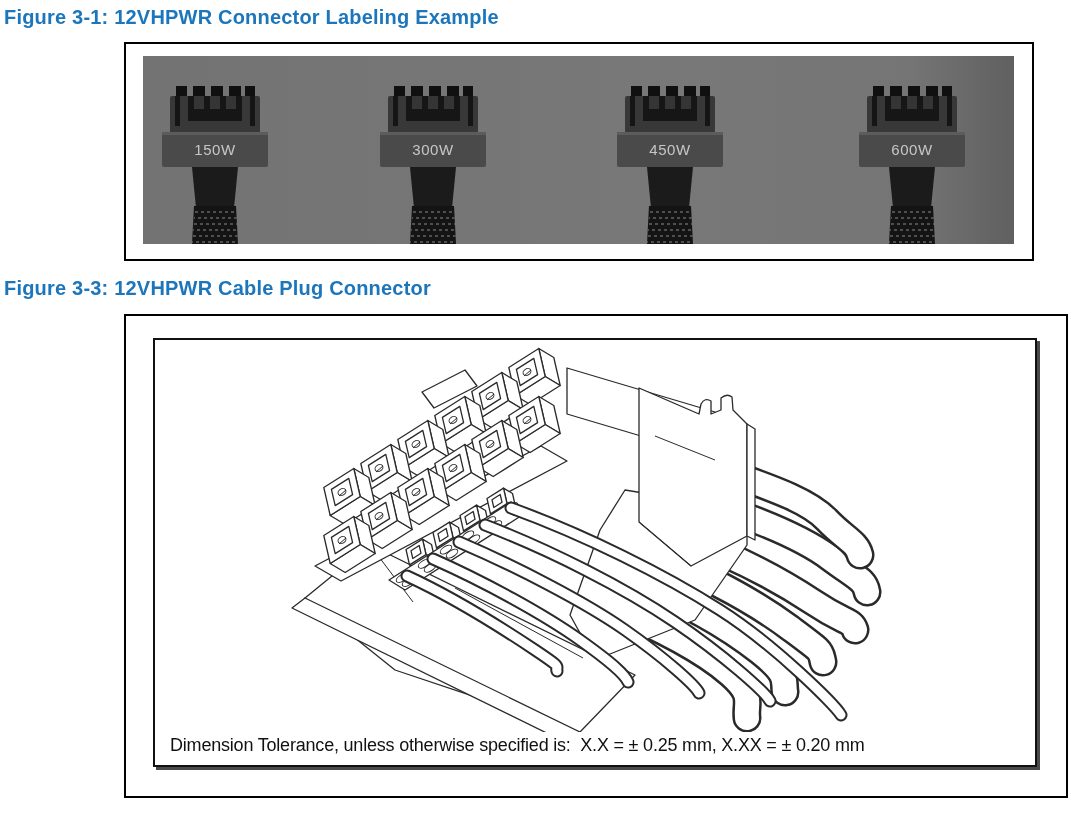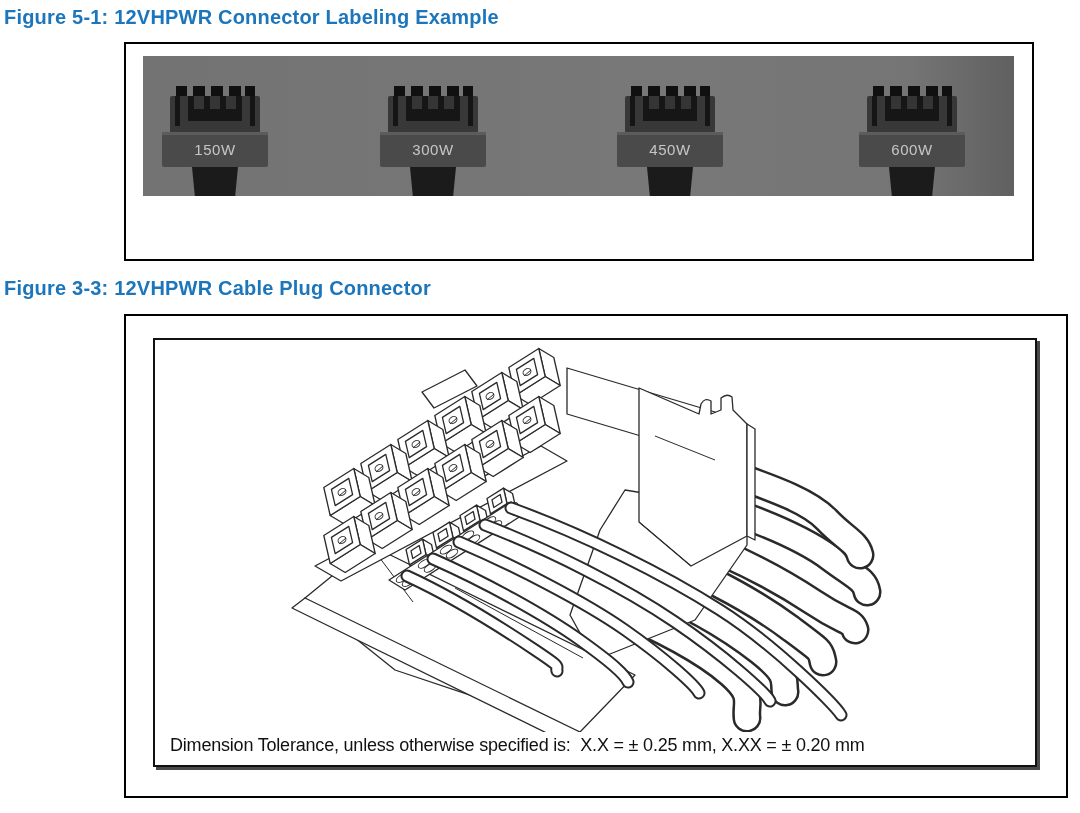--- a/index.html
+++ b/index.html
@@ -13,21 +13,21 @@
   }
   #fig1-title{top:6px;}
   #fig2-title{top:277px;}
 
   
   #fig1-frame{
     position:absolute;left:124px;top:42px;width:910px;height:219px;
     border:2px solid #000;background:#fff;box-sizing:border-box;
   }
   #fig1-photo{
-    position:absolute;left:17px;top:12px;width:871px;height:140px;
+    position:absolute;left:17px;top:12px;width:871px;height:188px;
     background:linear-gradient(90deg,#737373 0%,#787878 60%,#757575 88%,#606060 100%);
     overflow:hidden;
   }
   .connector{position:absolute;top:0;width:130px;height:188px;}
   .conn-label{
     fill:#c6c6c6;font-family:"Liberation Sans",sans-serif;font-size:15px;
     letter-spacing:0.6px;text-anchor:middle;
   }
 
   
@@ -52,21 +52,21 @@
   .wire-out{fill:none;stroke:#2a2a2a;stroke-width:29;stroke-linecap:round;}
   .wire-in{fill:none;stroke:#fff;stroke-width:24;stroke-linecap:round;}
   .twire-out{fill:none;stroke:#2a2a2a;stroke-width:13;stroke-linecap:round;}
   .twire-in{fill:none;stroke:#fff;stroke-width:9;stroke-linecap:round;}
 </style>
 </head>
 <body>
 
 <div>
 
-  <h2 id="fig1-title" class="fig-title">Figure 5-1: 12VHPWR Connector Labeling Example</h2>
+  <h2 id="fig1-title" class="fig-title">Figure 3-1: 12VHPWR Connector Labeling Example</h2>
 
   <div id="fig1-frame">
     <div id="fig1-photo">
 
       <svg class="connector" style="left:7px" viewBox="0 0 130 188">
         <g>
           <rect x="26" y="30" width="11" height="14" fill="#101010"></rect>
             <rect x="43" y="30" width="12" height="14" fill="#101010"></rect>
             <rect x="61" y="30" width="12" height="14" fill="#101010"></rect>
             <rect x="79" y="30" width="12" height="14" fill="#101010"></rect>

